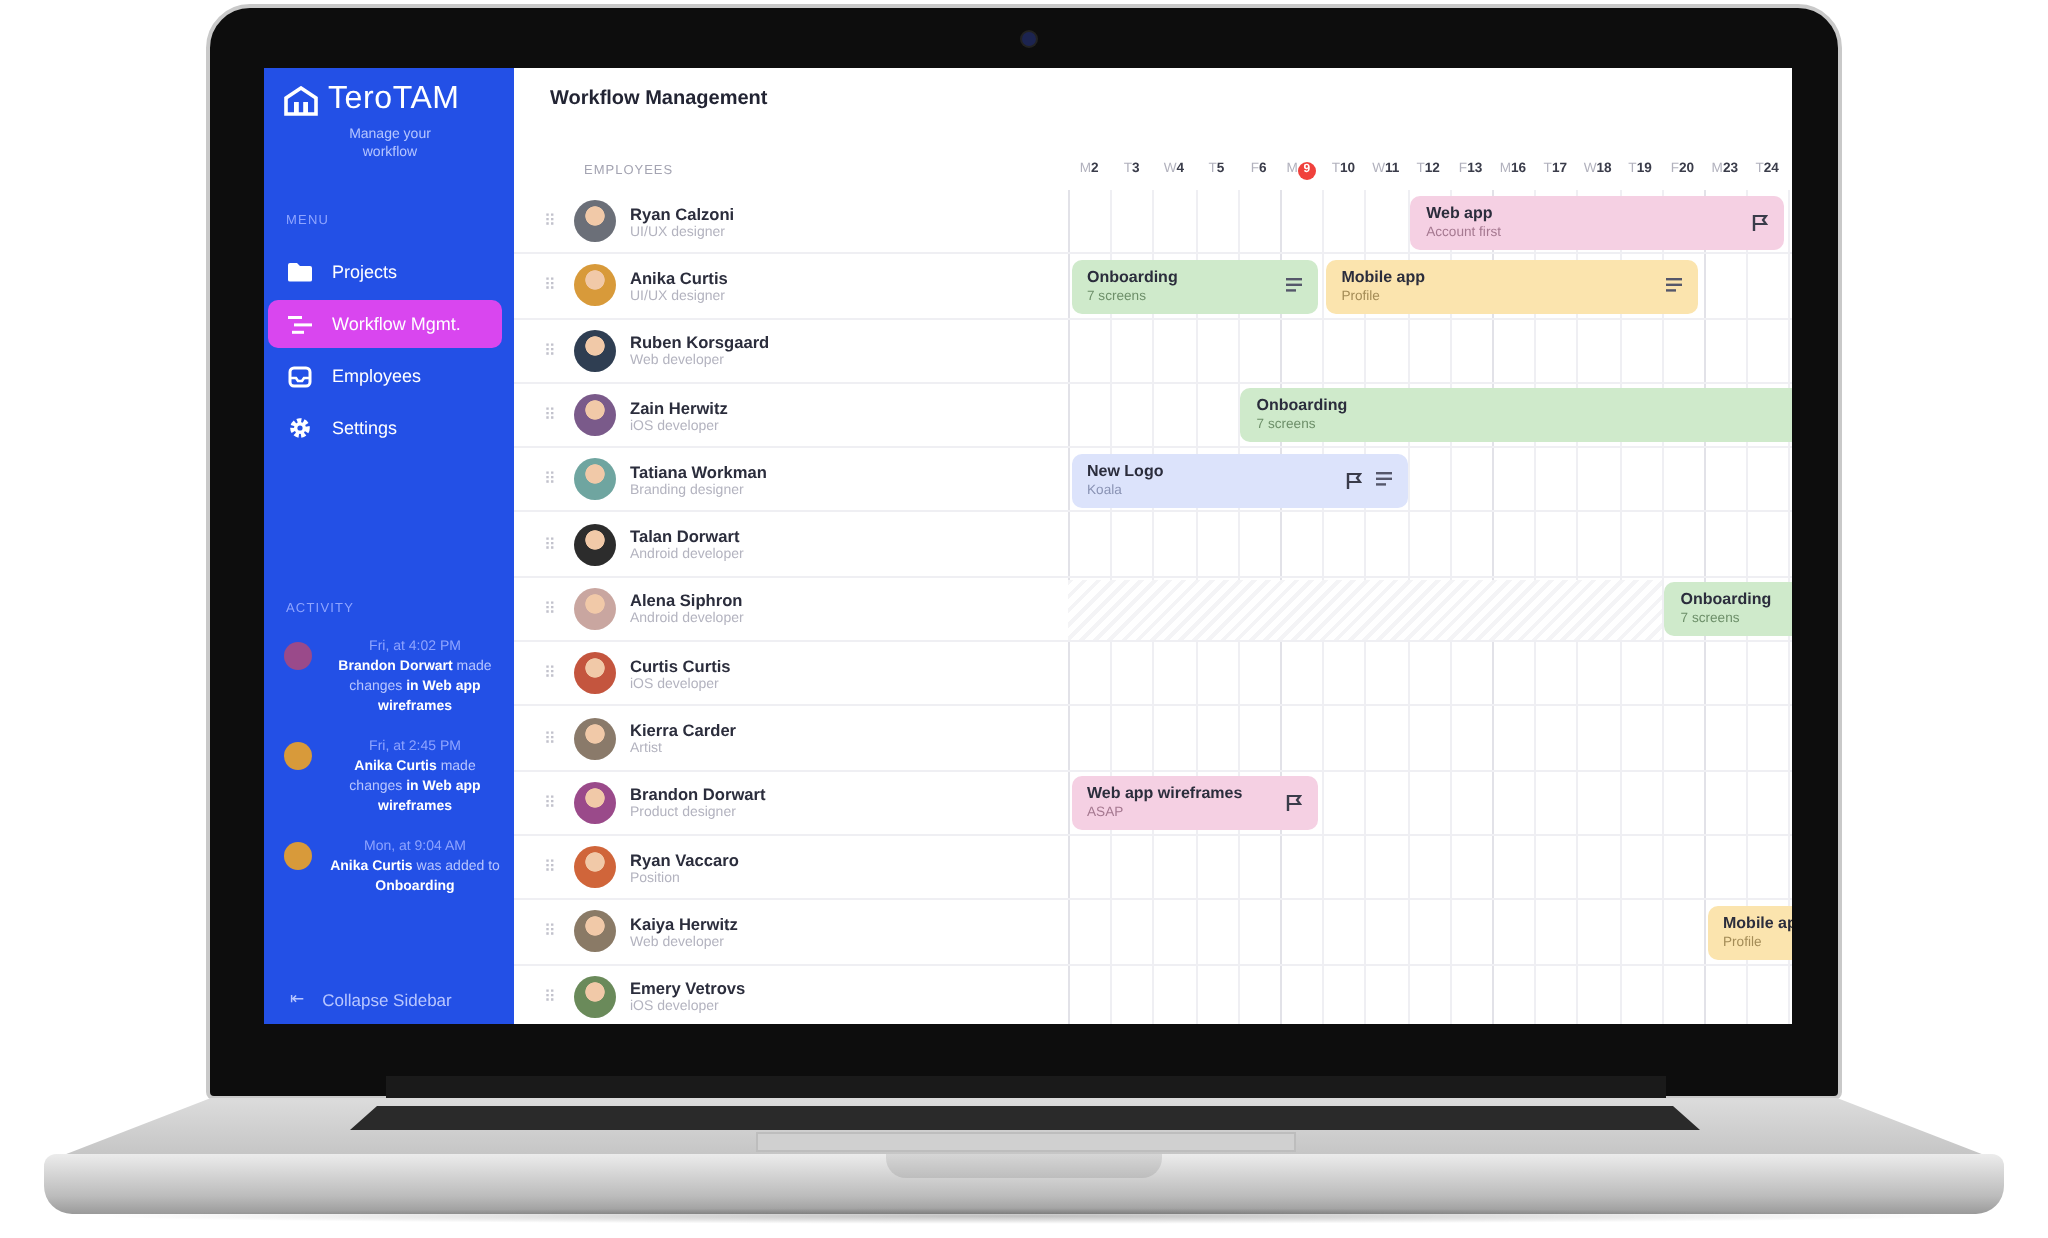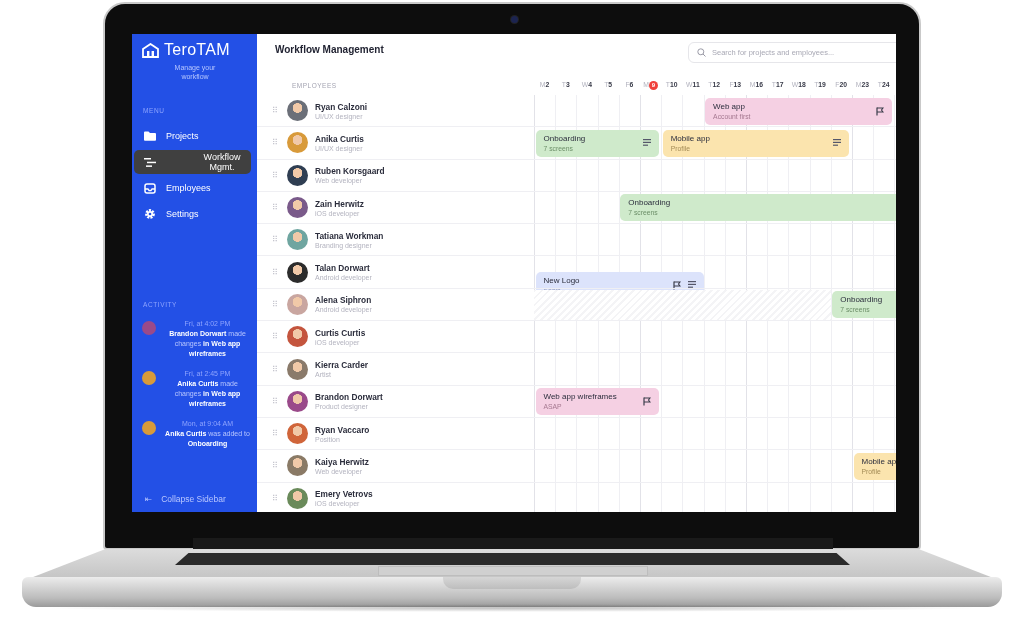--- a/index.html
+++ b/index.html
@@ -24,21 +24,21 @@
 
   
   .sidebar { width: 125px; height: 100%; background: #2350e6; color: #fff; position: relative; flex-shrink: 0; text-align: center; }
   .brand { position: absolute; left: 10px; top: 7px; display: flex; align-items: center; gap: 5px; }
   .brand-icon { width: 17px; height: 15px; }
   .brand-name { font-size: 16px; letter-spacing: 0.3px; }
   .brand-tag { position: absolute; left: 33px; top: 29px; font-size: 7px; line-height: 9px; color: #b6c6ff; width: 60px; }
   .section-label { position: absolute; left: 11px; font-size: 6.5px; letter-spacing: 0.6px; color: #8ea4ff; }
   .nav { position: absolute; left: 0; top: 90px; width: 125px; }
   .nav-item { height: 24px; margin: 0 6px 2px 2px; display: flex; align-items: center; padding-left: 10px; gap: 10px; font-size: 9px; color: #fff; border-radius: 5px; }
-  .nav-item.active { background: #404040; gap: 37px; }
+  .nav-item.active { background: #d946ef; }
   .nav-icon { width: 12px; height: 12px; display: inline-flex; align-items: center; justify-content: center; }
   .activity { position: absolute; left: 10px; top: 285px; width: 110px; }
   .act-item { display: flex; gap: 7px; margin-bottom: 10px; }
   .act-avatar { width: 14px; height: 14px; border-radius: 50%; flex-shrink: 0; margin-top: 2px; }
   .act-text { font-size: 7px; line-height: 10px; color: #b8c6ff; }
   .act-time { color: #8ea4ff; display: block; }
   .act-text b { color: #fff; font-weight: bold; }
   .collapse { position: absolute; left: 13px; top: 460px; font-size: 8.5px; color: #b8c6ff; display: flex; gap: 9px; align-items: center; }
 
   
@@ -61,21 +61,21 @@
   .avatar { width: 21px; height: 21px; border-radius: 50%; }
   .emp-name { font-size: 8.3px; font-weight: bold; color: #2b2d3c; }
   .emp-role { font-size: 7px; color: #b3b3bf; margin-top: 1px; }
 
   .grid { position: absolute; left: 277px; top: 61px; width: 487px; height: 420px; }
   .gridline { position: absolute; top: 0; bottom: 0; width: 1px; background: #efeff3; }
   .gridline.week { background: #e2e2e8; }
   .hatch { position: absolute; height: 30px; background: repeating-linear-gradient(135deg, #f4f4f6 0 2px, #ffffff 2px 5px); }
 
   .bar { position: absolute; height: 27px; border-radius: 5px; padding: 4px 8px; }
-  .bar-title { font-size: 8px; font-weight: normal; color: #2b2d3c; }
+  .bar-title { font-size: 8px; font-weight: bold; color: #2b2d3c; }
   .bar-sub { font-size: 6.8px; margin-top: 2px; }
   .bar-icons { position: absolute; right: 8px; top: 9px; display: flex; gap: 7px; }
   .green { background: #cfeacb; } .green .bar-sub { color: #6d8f69; }
   .pink { background: #f5d0e3; } .pink .bar-sub { color: #a57890; }
   .yellow { background: #fbe4ae; } .yellow .bar-sub { color: #a48c57; }
   .blue { background: #dce3fb; } .blue .bar-sub { color: #8a93b4; }
 </style>
 </head>
 <body>
 
@@ -177,27 +177,20 @@
       </div>
 
       <div class="collapse">
         <span>⇤</span>
         <span>Collapse Sidebar</span>
       </div>
     </aside>
 
     <main class="main">
       <h1 class="page-title">Workflow Management</h1>
-      <div class="search">
-        <svg width="9" height="9" viewBox="0 0 9 9">
-            <circle cx="3.8" cy="3.8" r="3" fill="none" stroke="#9a9aa6" stroke-width="1"></circle>
-            <line x1="6" y1="6" x2="8.5" y2="8.5" stroke="#9a9aa6" stroke-width="1"></line>
-          </svg>
-        <input type="text" placeholder="Search for projects and employees..." style="">
-      </div>
 
       <div class="emp-header">EMPLOYEES</div>
       <div class="days" id="days">
           <div class="day"><span>M</span><b>2</b></div>
           <div class="day"><span>T</span><b>3</b></div>
           <div class="day"><span>W</span><b>4</b></div>
           <div class="day"><span>T</span><b>5</b></div>
           <div class="day"><span>F</span><b>6</b></div>
           <div class="day"><span>M</span><span class="today">9</span></div>
           <div class="day"><span>T</span><b>10</b></div>
@@ -262,21 +255,21 @@
                 <rect y="0" width="8" height="1.2" fill="#55576a"></rect>
                 <rect y="2.8" width="8" height="1.2" fill="#55576a"></rect>
                 <rect y="5.6" width="5" height="1.2" fill="#55576a"></rect>
               </svg>
             </div>
           </div>
           <div class="bar green" style="left: 86.3px; top: 99.4px; width: 335.2px;">
             <div class="bar-title">Onboarding</div>
     <div class="bar-sub">7 screens</div>
     </div>
-          <div class="bar blue" style="left: 1.5px; top: 131.7px; width: 168px; margin-top: 45px;">
+          <div class="bar blue" style="left: 1.5px; top: 131.7px; width: 168px;">
             <div class="bar-title">New Logo</div>
     <div class="bar-sub">Koala</div>
     <div class="bar-icons">
               <svg width="8" height="9" viewBox="0 0 8 9">
                 <path d="M1 0.5 V8.5" stroke="#3a3c4a" stroke-width="1.2"></path>
                 <path d="M1 1 H7 L5.5 3 L7 5 H1" fill="none" stroke="#3a3c4a" stroke-width="1.1"></path>
               </svg>
               <svg width="8" height="7" viewBox="0 0 8 7">
                 <rect y="0" width="8" height="1.2" fill="#55576a"></rect>
                 <rect y="2.8" width="8" height="1.2" fill="#55576a"></rect>

